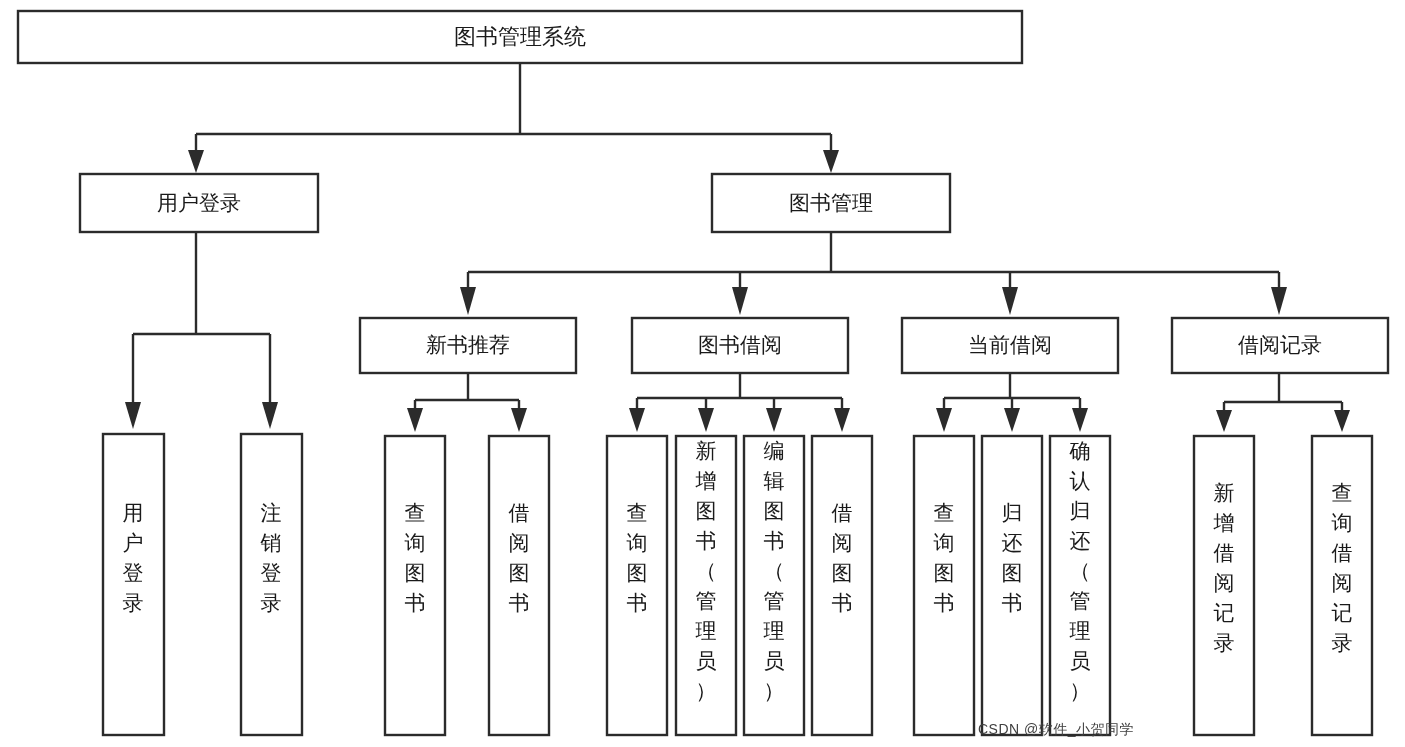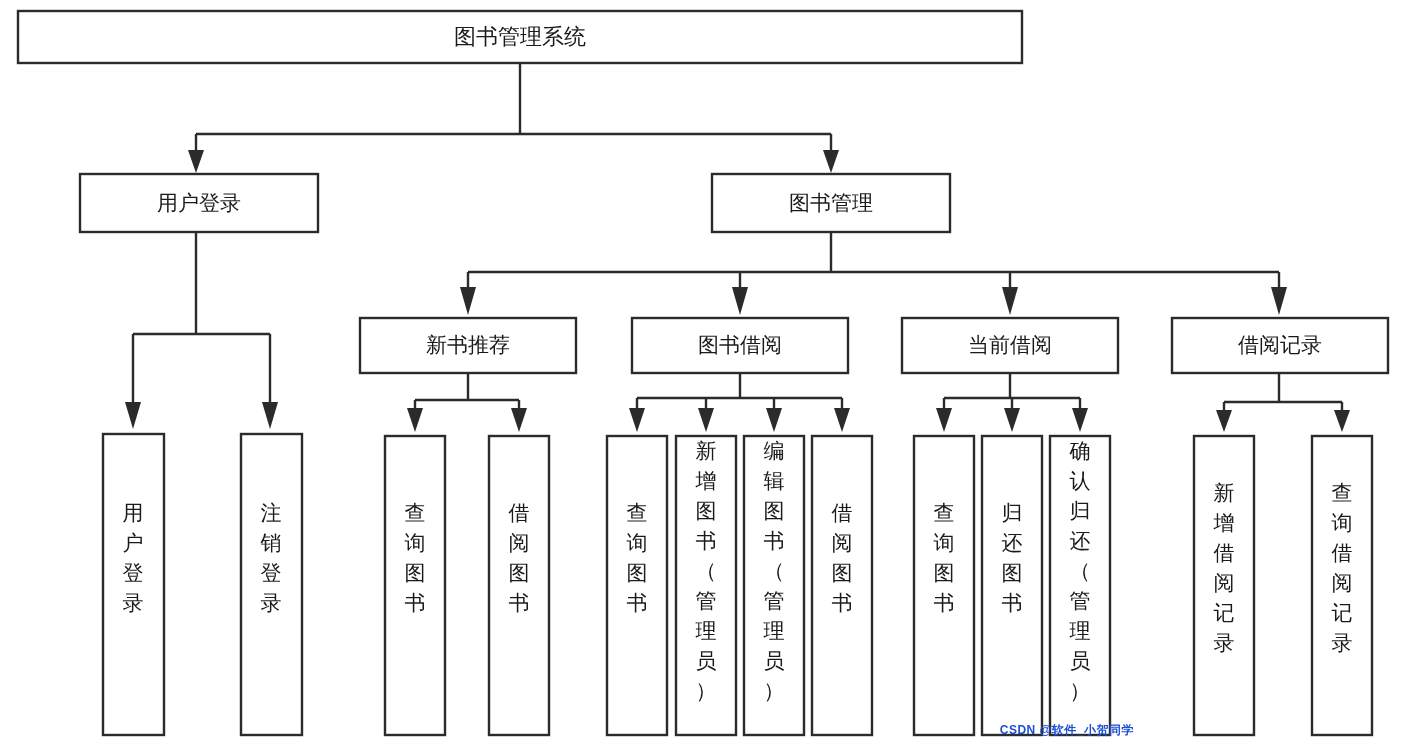--- a/index.html
+++ b/index.html
@@ -55,26 +55,25 @@
     text-anchor: middle;
   }
   .title-label {
     font-size: 22px;
   }
   .watermark {
     position: absolute;
     right: 10px;
     bottom: 8px;
     font-family: "Liberation Sans", "DejaVu Sans", sans-serif;
-    font-size: 12px;
-    color: #1d4ed8;
+    font-size: 14px;
+    color: #404040;
     letter-spacing: 0.5px;
     white-space: nowrap;
     user-select: none;
-    font-weight: bold;
   }
 </style>
 </head>
 <body>
 
 <div id="diagram-root">
 
   <svg class="diagram-canvas" viewBox="0 0 1405 747">
 
     <g>

